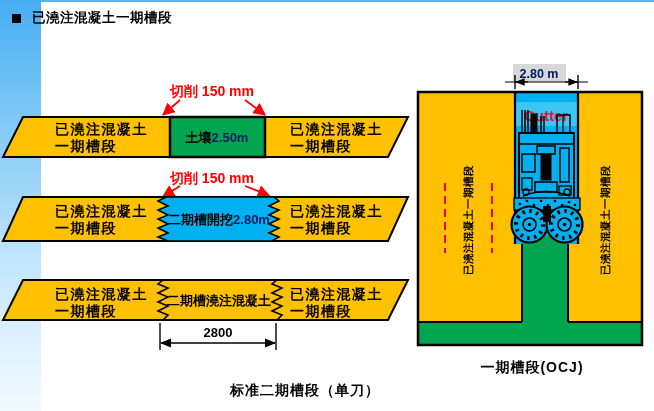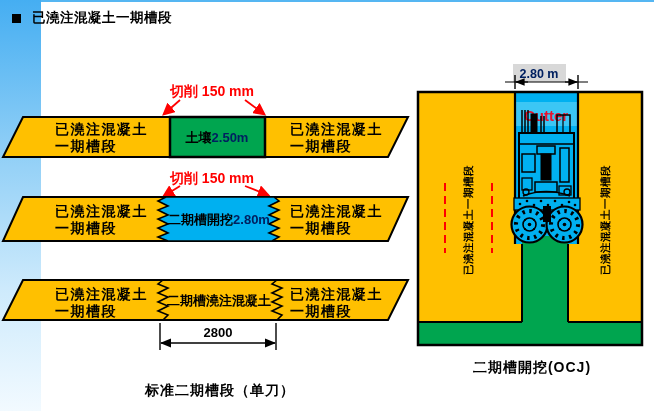--- a/index.html
+++ b/index.html
@@ -7,21 +7,21 @@
          font-family:"Liberation Sans",sans-serif;}
   .top-rule{position:absolute;left:0;top:0;width:654px;height:2px;background:#55b6f2;}
   .side-bar{position:absolute;left:0;top:0;width:41px;height:411px;
             background:linear-gradient(180deg,#45aef2 0%,#8ccdf6 35%,#cdeafc 70%,#f2faff 100%);}
   .bullets{position:absolute;left:12px;top:6px;}
   .bullet-row{display:flex;align-items:center;height:24px;}
   .bullet-sq{display:inline-block;width:9px;height:9px;background:#000;margin-right:11px;flex:0 0 auto;}
   .bullet-label{font-size:13.5px;font-weight:bold;color:#000;letter-spacing:0.5px;white-space:nowrap;}
   svg text{font-family:"Liberation Sans",sans-serif;}
   .cap{position:absolute;font-size:14px;font-weight:bold;color:#000;text-align:center;letter-spacing:1px;}
-  .cap-left{left:60px;top:382px;width:320px;}
+  .cap-left{left:60px;top:382px;width:320px;text-align:right;}
   .cap-right{left:410px;top:359px;width:244px;}
 </style>
 </head>
 <body>
 
 <div class="stage">
   <div class="top-rule"></div>
   <div class="side-bar"></div>
 
   <div class="bullets">
@@ -172,14 +172,14 @@
         <circle cx="159" cy="162" r="1.1" fill="#000"></circle>
       <circle cx="150" cy="171" r="1.1" fill="#000"></circle>
         <circle cx="159" cy="171" r="1.1" fill="#000"></circle>
     </g>
     <rect x="133" y="148" width="8" height="16" fill="#000"></rect>
 
     <rect x="8" y="34" width="224" height="253" fill="none" stroke="#000" stroke-width="2.5"></rect>
   </svg>
 
   <div class="cap cap-left">标准二期槽段（单刀）</div>
-  <div class="cap cap-right">二期槽開挖(OCJ)</div>
+  <div class="cap cap-right">一期槽段(OCJ)</div>
 </div>
 
 </body></html>

